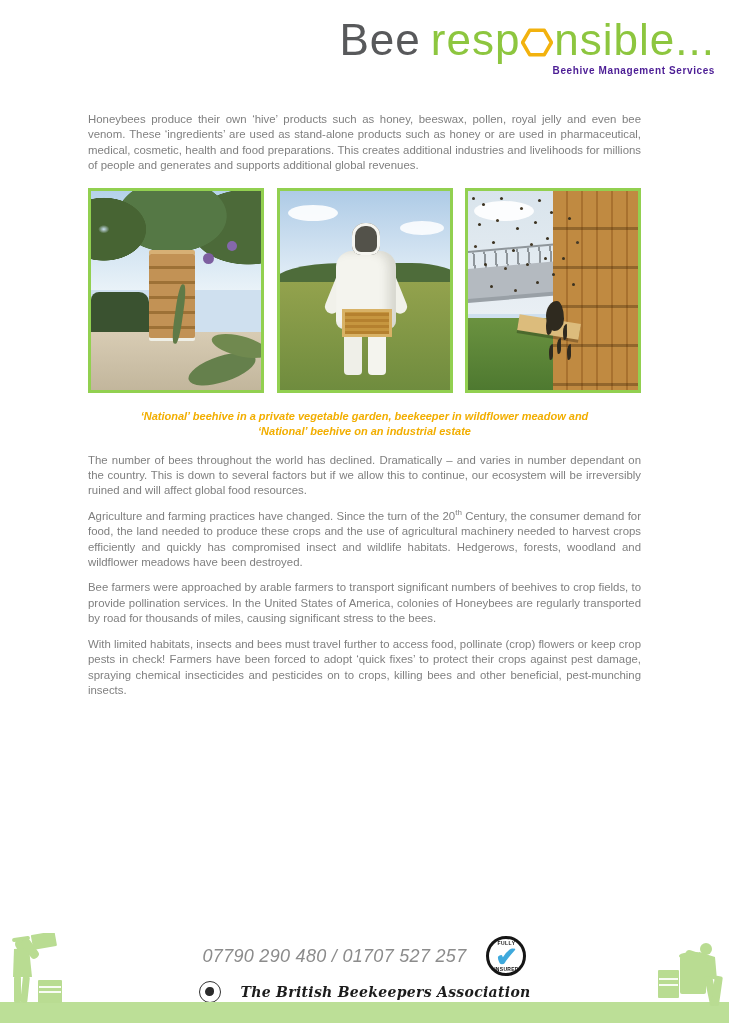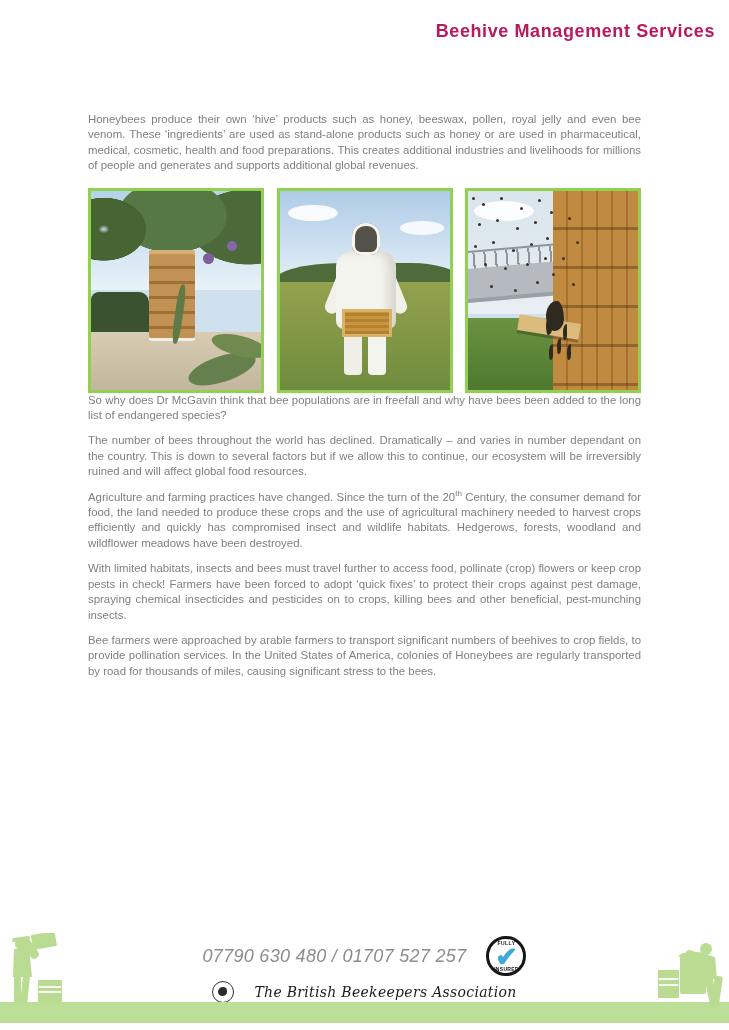--- a/index.html
+++ b/index.html
@@ -4,21 +4,21 @@
 <style>
   html,body{margin:0;padding:0;background:#ffffff;}
   .page{position:relative;width:729px;height:1030px;background:#fff;overflow:hidden;
         font-family:"Liberation Sans",sans-serif;}
 
   
   .logo-block{position:absolute;top:18px;right:14px;text-align:right;}
   .logo-line{font-size:44px;line-height:1;letter-spacing:1px;color:#8dc63f;white-space:nowrap;}
   .logo-bee{color:#58595b;margin-right:10px;}
   .logo-hex{display:inline-block;vertical-align:-2px;margin:0 1px;}
-  .tagline{font-size:18px;color:#be185d;letter-spacing:.6px;margin-top:3px;font-weight:bold;}
+  .tagline{font-size:10px;color:#4c1d95;letter-spacing:.6px;margin-top:3px;font-weight:bold;}
 
   
   .content{position:absolute;left:88px;top:112px;width:553px;}
   .para{margin:0 0 10px 0;font-size:11.4px;line-height:15.4px;color:#7f7f7f;
         text-align:justify;}
   .para sup{font-size:8px;line-height:0;}
 
   
   .figure-row{display:flex;justify-content:space-between;margin:14px 0 0 0;}
   .photo{width:176px;height:205px;border:3px solid #92d050;box-sizing:border-box;
@@ -103,38 +103,41 @@
     justify-content:center;align-items:center;gap:20px;}
   .contact-text{font-size:18px;font-style:italic;color:#8c8c8c;letter-spacing:.3px;}
   .badge{width:40px;height:40px;border:3px solid #161616;border-radius:50%;background:#fff;
     position:relative;box-sizing:border-box;text-align:center;}
   .badge-top{position:absolute;top:1px;left:0;right:0;font-size:5px;font-weight:bold;
     letter-spacing:.5px;color:#161616;}
   .badge-bottom{position:absolute;bottom:1px;left:0;right:0;font-size:5px;font-weight:bold;
     letter-spacing:.3px;color:#161616;}
   .badge-check{display:block;font-size:27px;line-height:36px;color:#3fa9dc;font-weight:bold;}
   .assoc-row{position:absolute;left:0;right:0;top:981px;display:flex;
-    justify-content:center;align-items:center;gap:20px;}
+    justify-content:center;align-items:center;gap:20px;font-weight:bold;}
   .stamp{width:22px;height:22px;border:1.5px solid #333;border-radius:50%;box-sizing:border-box;
     background:#fff;position:relative;}
   .stamp-core{position:absolute;left:5px;top:5px;width:9px;height:9px;background:#2b2b2b;
     border-radius:55% 45% 50% 50%;}
   .assoc-text{font-family:"DejaVu Serif",serif;font-style:italic;font-size:14px;
     color:#1c1c1c;letter-spacing:.3px;}
   .green-strip{position:absolute;left:0;top:1002px;right:0;height:21px;background:#bcdf97;}
   .sil{position:absolute;}
   .sil-left{left:2px;top:933px;}
   .sil-right{right:0;top:940px;}
 </style>
 </head>
 <body>
 
 <div class="page">
 
   <div class="logo-block">
+    <div class="logo-line"><span class="logo-bee">Bee</span><span>resp</span><svg class="logo-hex" width="32" height="29" viewBox="0 0 100 88">
+          <polygon points="27,6 73,6 95,44 73,82 27,82 5,44" fill="none" stroke="#f2b20e" stroke-width="11" stroke-linejoin="round"></polygon>
+        </svg><span>nsible...</span></div>
     <div class="tagline">Beehive Management Services</div>
   </div>
 
   <div class="content">
     <p class="para">Honeybees produce their own ‘hive’ products such as honey, beeswax, pollen, royal jelly and even bee venom. These ‘ingredients’ are used as stand-alone products such as honey or are used in pharmaceutical, medical, cosmetic, health and food preparations. This creates additional industries and livelihoods for millions of people and generates and supports additional global revenues.</p>
 
     <div class="figure-row">
       <div class="photo">
         <div class="p1-sky"></div>
         <div class="p1-trees"></div>
@@ -168,30 +171,30 @@
         <div class="p3-bridge"></div>
         <div class="p3-grass"></div>
         <div class="p3-hive"></div>
         <div class="p3-bands"></div>
         <div class="p3-board"></div>
         <div class="p3-bees"></div>
         <div class="p3-cluster"></div>
       </div>
     </div>
 
-
-    <p class="para">So why does Dr McGavin think that bee populations are in freefall and why have bees been added to the long list of endangered species?</p>
+    <div class="caption">‘National’ beehive in a private vegetable garden, beekeeper in wildflower meadow and ‘National’ beehive on an industrial estate</div>
+
     <p class="para">The number of bees throughout the world has declined. Dramatically – and varies in number dependant on the country. This is down to several factors but if we allow this to continue, our ecosystem will be irreversibly ruined and will affect global food resources.</p>
     <p class="para"><span>Agriculture and farming practices have changed. Since the turn of the 20</span><sup>th</sup><span> Century, the consumer demand for food, the land needed to produce these crops and the use of agricultural machinery needed to harvest crops efficiently and quickly has compromised insect and wildlife habitats. Hedgerows, forests, woodland and wildflower meadows have been destroyed.</span></p>
+    <p class="para">Bee farmers were approached by arable farmers to transport significant numbers of beehives to crop fields, to provide pollination services. In the United States of America, colonies of Honeybees are regularly transported by road for thousands of miles, causing significant stress to the bees.</p>
     <p class="para">With limited habitats, insects and bees must travel further to access food, pollinate (crop) flowers or keep crop pests in check! Farmers have been forced to adopt ‘quick fixes’ to protect their crops against pest damage, spraying chemical insecticides and pesticides on to crops, killing bees and other beneficial, pest-munching insects.</p>
-    <p class="para">Bee farmers were approached by arable farmers to transport significant numbers of beehives to crop fields, to provide pollination services. In the United States of America, colonies of Honeybees are regularly transported by road for thousands of miles, causing significant stress to the bees.</p>
   </div>
 
   <div class="contact-row">
-    <span class="contact-text">07790 630 480 / 01707 527 257</span>
+    <span class="contact-text">07790 290 480 / 01707 527 257</span>
     <span class="badge">
       <span class="badge-top">FULLY</span>
       <span class="badge-check">✔</span>
       <span class="badge-bottom">INSURED</span>
     </span>
   </div>
 
   <div class="assoc-row">
     <span class="stamp">
         <span class="stamp-core"></span>

